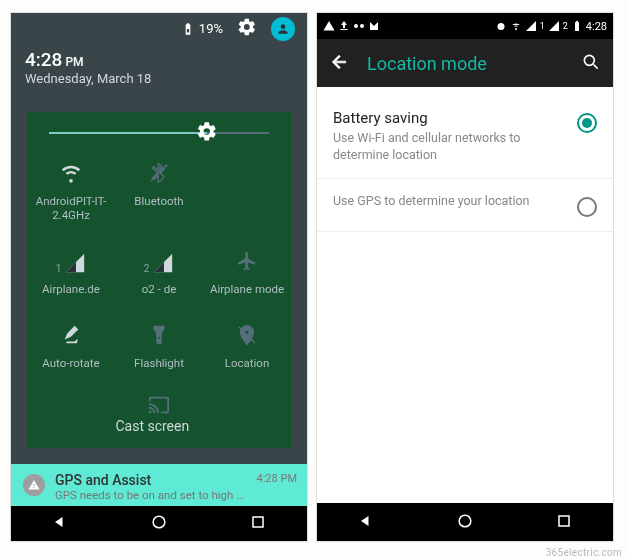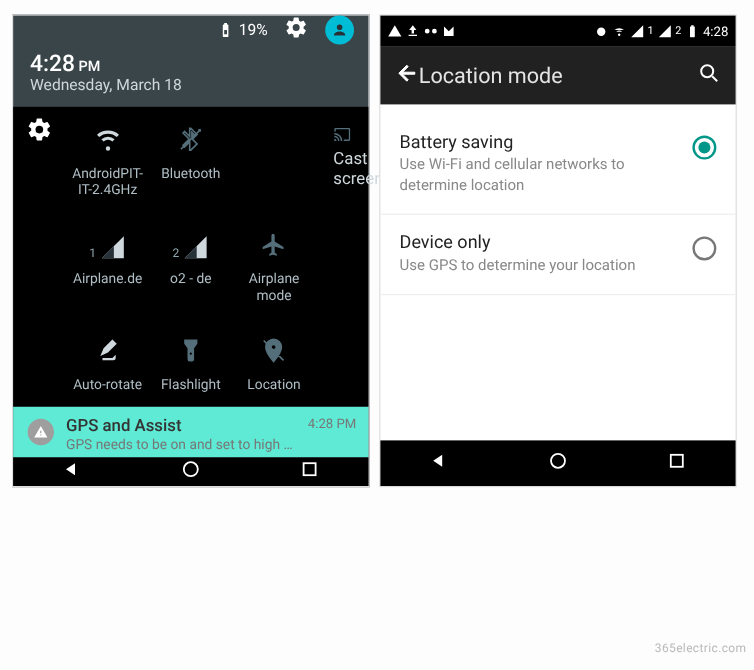--- a/index.html
+++ b/index.html
@@ -11,21 +11,21 @@
     overflow: hidden;
     font-size: 14px;
   }
   .container {
     display: flex;
     gap: 8px;
     padding: 12px 10px;
   }
   .phone {
     width: 298px;
-    height: 394px;
+    height: 530px;
     background: #f0f0f0;
     position: relative;
     display: flex;
     flex-direction: column;
     border:1px solid #ddd;
   }
   
   .left {
     background:#3a4549;
   }
@@ -50,25 +50,25 @@
   .avatar svg{width:14px;height:14px;fill:#263238;}
   .gear svg{width:20px;height:20px;fill:#fff;}
   .date-row{
     padding: 4px 14px 10px;
     color:#fff;
   }
   .date-row .time{font-size:19px;font-weight:500;}
   .date-row .time .ampm{font-size:12px;margin-left:3px;}
   .date-row .date{font-size:13px;color:#cfd8dc;}
   .shade{
-    background:#000000;
-    margin:0;
+    background:#14532d;
+    margin:16px;
     flex:1;
     display:flex;
-    flex-direction:row;
+    flex-direction:column;
     color:#cfd8dc;
   }
   .slider-row{
     padding:20px 22px 12px;
     position:relative;
   }
   .track{
     height:2px;background:#546e7a;position:relative;
   }
   .track .fill{position:absolute;left:0;top:0;height:2px;background:#80cbc4;width:72%;}
@@ -116,22 +116,22 @@
   
   .right{background:#fff;}
   .right .status{
     height:26px;background:#000;color:#fff;
     display:flex;align-items:center;justify-content:space-between;
     padding:0 6px;font-size:11px;
   }
   .status .group{display:flex;align-items:center;gap:3px;}
   .status svg{width:12px;height:12px;fill:#fff;}
   .appbar{
-    height:48px;background:#212121;color:#e5e5e5;
-    display:flex;align-items:center;padding:0 12px;
+    height:48px;background:#212121;color:#14b8a6;
+    display:flex;align-items:center;padding:0 12px;gap:18px;
   }
   .appbar .title{font-size:18px;font-weight:400;}
   .appbar .back svg, .appbar .search svg{width:20px;height:20px;fill:#fff;stroke:#fff;}
   .appbar .search{margin-left:auto;}
   .options{padding:8px 0;}
   .option{
     padding:14px 16px;
     display:flex;align-items:flex-start;gap:12px;
     border-bottom:1px solid #eee;
   }
@@ -142,21 +142,21 @@
     width:20px;height:20px;border:2px solid #777;border-radius:50%;
     margin-top:4px;flex:none;position:relative;
   }
   .radio.checked{border-color:#009688;}
   .radio.checked::after{content:"";position:absolute;inset:3px;border-radius:50%;background:#009688;}
   .navbar2{
     margin-top:auto;height:38px;background:#000;display:flex;align-items:center;justify-content:space-around;
   }
   .navbar2 svg{stroke:#fff;fill:none;width:20px;height:20px;}
   .watermark{
-    position:absolute;right:6px;bottom:12px;font-size:10px;color:#b9b9b9;letter-spacing:0.3px;
+    position:absolute;right:6px;bottom:0;font-size:10px;color:#b9b9b9;letter-spacing:0.3px;
   }
 </style>
 </head>
 <body>
 
 <div class="container">
 
   <div class="phone left">
     <div class="status-row">
       <span class="battery">
@@ -361,21 +361,20 @@
     <div class="options">
       <div class="option">
         <div class="txt">
           <div class="t">Battery saving</div>
           <div class="d">Use Wi-Fi and cellular networks to determine location</div>
         </div>
         <div class="radio checked"></div>
       </div>
       <div class="option">
         <div class="txt">
-          <div class="t">Device only</div>
           <div class="d">Use GPS to determine your location</div>
         </div>
         <div class="radio"></div>
       </div>
     </div>
 
     <div class="navbar2">
       <span><svg viewBox="0 0 24 24">
             <path d="M15 6l-9 6 9 6z" fill="#fff" stroke="none"></path>
           </svg></span>

